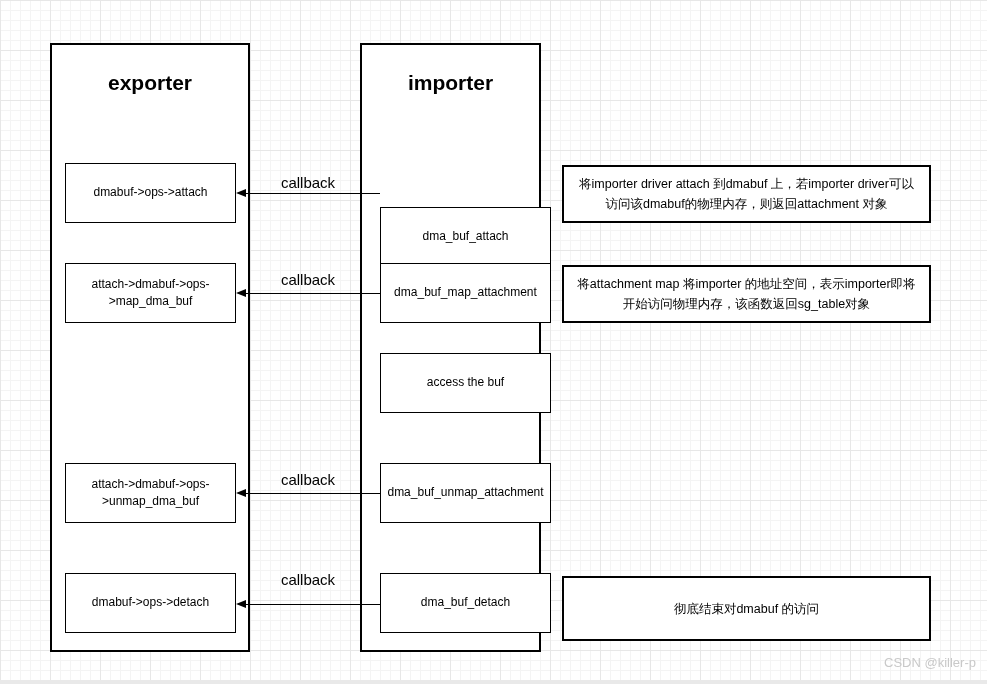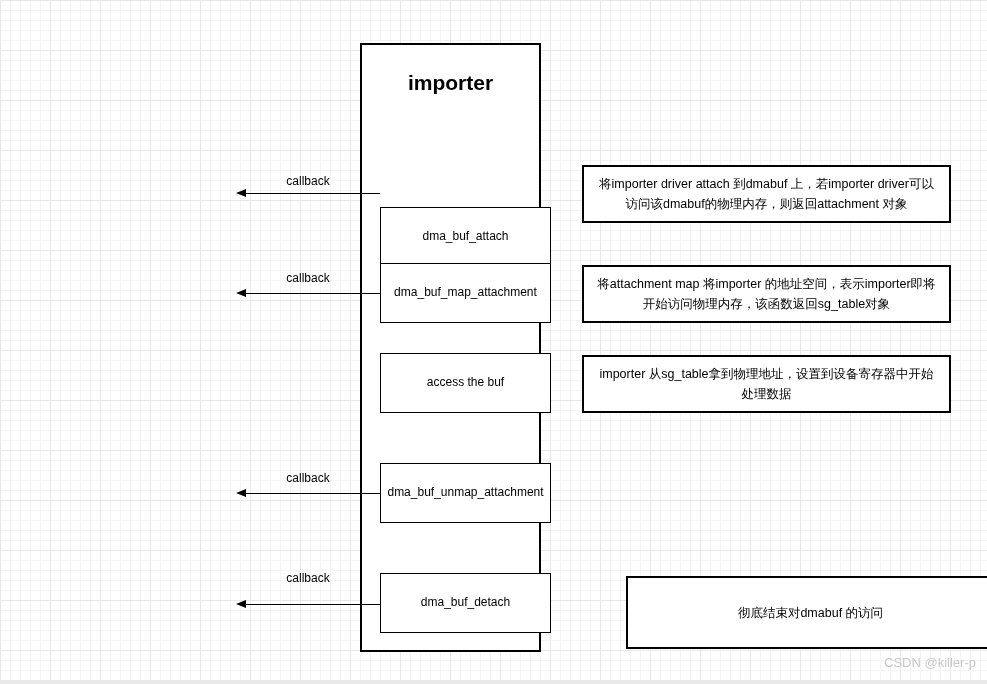--- a/index.html
+++ b/index.html
@@ -42,21 +42,21 @@
     display: flex;
     align-items: center;
     justify-content: center;
     text-align: center;
     font-size: 12px;
     line-height: 1.45;
     padding: 4px 10px;
   }
   .desc-box {
     position: absolute;
-    left: 582px;
+    left: 562px;
     width: 369px;
     height: 58px;
     background: #ffffff;
     border: 2px solid #000000;
     display: flex;
     align-items: center;
     justify-content: center;
     text-align: center;
     font-size: 12.5px;
     line-height: 1.6;
@@ -76,21 +76,21 @@
     height: 0;
     border-top: 4px solid transparent;
     border-bottom: 4px solid transparent;
     border-right: 10px solid #000000;
   }
   .callback-label {
     position: absolute;
     left: 236px;
     width: 144px;
     text-align: center;
-    font-size: 12px;
+    font-size: 15px;
   }
   .watermark {
     position: absolute;
     top: 655px;
     right: 11px;
     font-size: 13px;
     color: #c9c9c9;
   }
   .bottom-edge {
     position: absolute;
@@ -99,20 +99,27 @@
     bottom: 0;
     height: 4px;
     background: #e9e9e9;
   }
 </style>
 </head>
 <body>
 
 <div class="canvas">
 
+  <div class="container-box" style="left:50px; top:43px; width:200px; height:609px;">
+    <div class="container-title">exporter</div>
+    <div class="node" style="left:13px; top:118px;">dmabuf-&gt;ops-&gt;attach</div>
+    <div class="node" style="left:13px; top:218px;">attach-&gt;dmabuf-&gt;ops-&gt;map_dma_buf</div>
+    <div class="node" style="left:13px; top:418px;">attach-&gt;dmabuf-&gt;ops-&gt;unmap_dma_buf</div>
+    <div class="node" style="left:13px; top:528px;">dmabuf-&gt;ops-&gt;detach</div>
+  </div>
 
   <div class="container-box" style="left:360px; top:43px; width:181px; height:609px;">
     <div class="container-title">importer</div>
     <div class="node" style="left:18px; top:118px;margin-top:44px;">dma_buf_attach</div>
     <div class="node" style="left:18px; top:218px;">dma_buf_map_attachment</div>
     <div class="node" style="left:18px; top:418px;">dma_buf_unmap_attachment</div>
     <div class="node" style="left:18px; top:308px;">access the buf</div>
     <div class="node" style="left:18px; top:528px;">dma_buf_detach</div>
   </div>
 
@@ -135,19 +142,18 @@
   </div>
 
   <div>
     <div class="arrow-line" style="top:604px;"></div>
     <div class="arrow-head" style="top:600px;"></div>
     <div class="callback-label" style="top:571px;">callback</div>
   </div>
 
   <div class="desc-box" style="top:165px;">将importer driver attach 到dmabuf 上，若importer driver可以访问该dmabuf的物理内存，则返回attachment 对象</div>
   <div class="desc-box" style="top:265px;">将attachment map 将importer 的地址空间，表示importer即将开始访问物理内存，该函数返回sg_table对象</div>
-  <div class="desc-box" style="top:355px;">importer 从sg_table拿到物理地址，设置到设备寄存器中开始处理数据</div>
-  <div class="desc-box" style="top:576px; height:73px;margin-left:44px;">彻底结束对dmabuf 的访问</div>
+  <div class="desc-box" style="top:576px; height:65px;">彻底结束对dmabuf 的访问</div>
 
   <div class="watermark">CSDN @killer-p</div>
 
   <div class="bottom-edge"></div>
 </div>
 
 </body></html>

